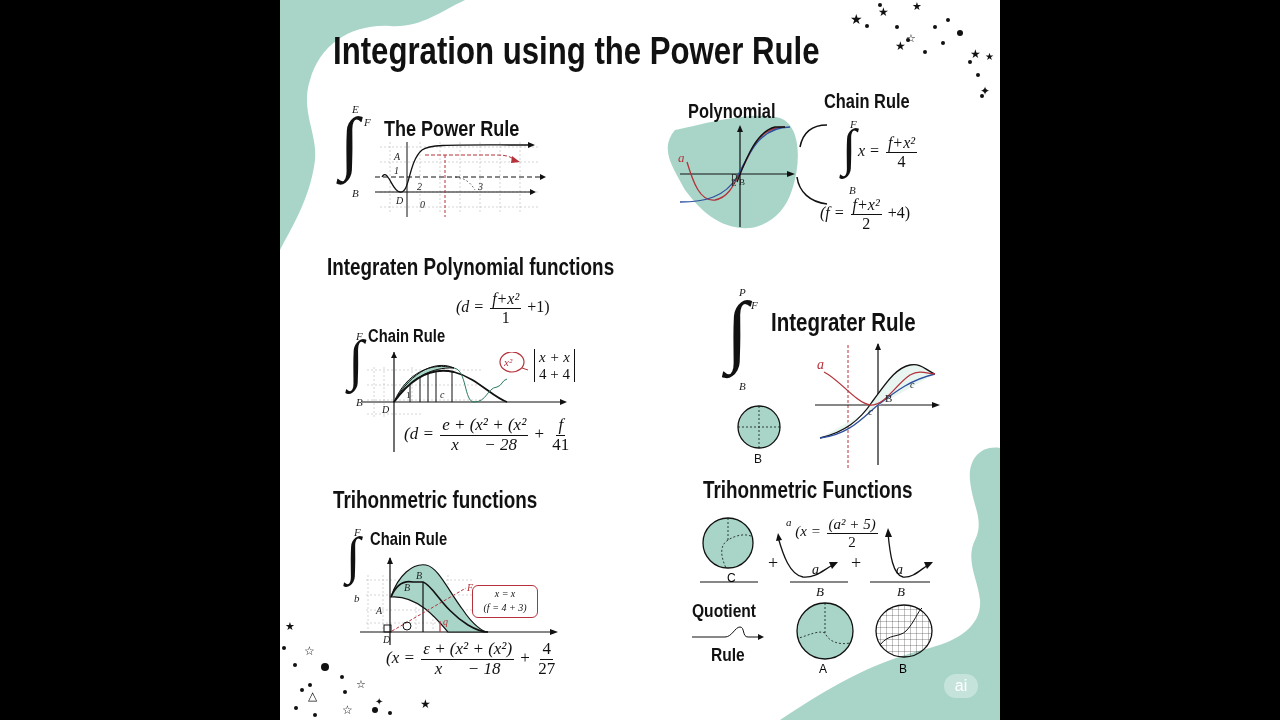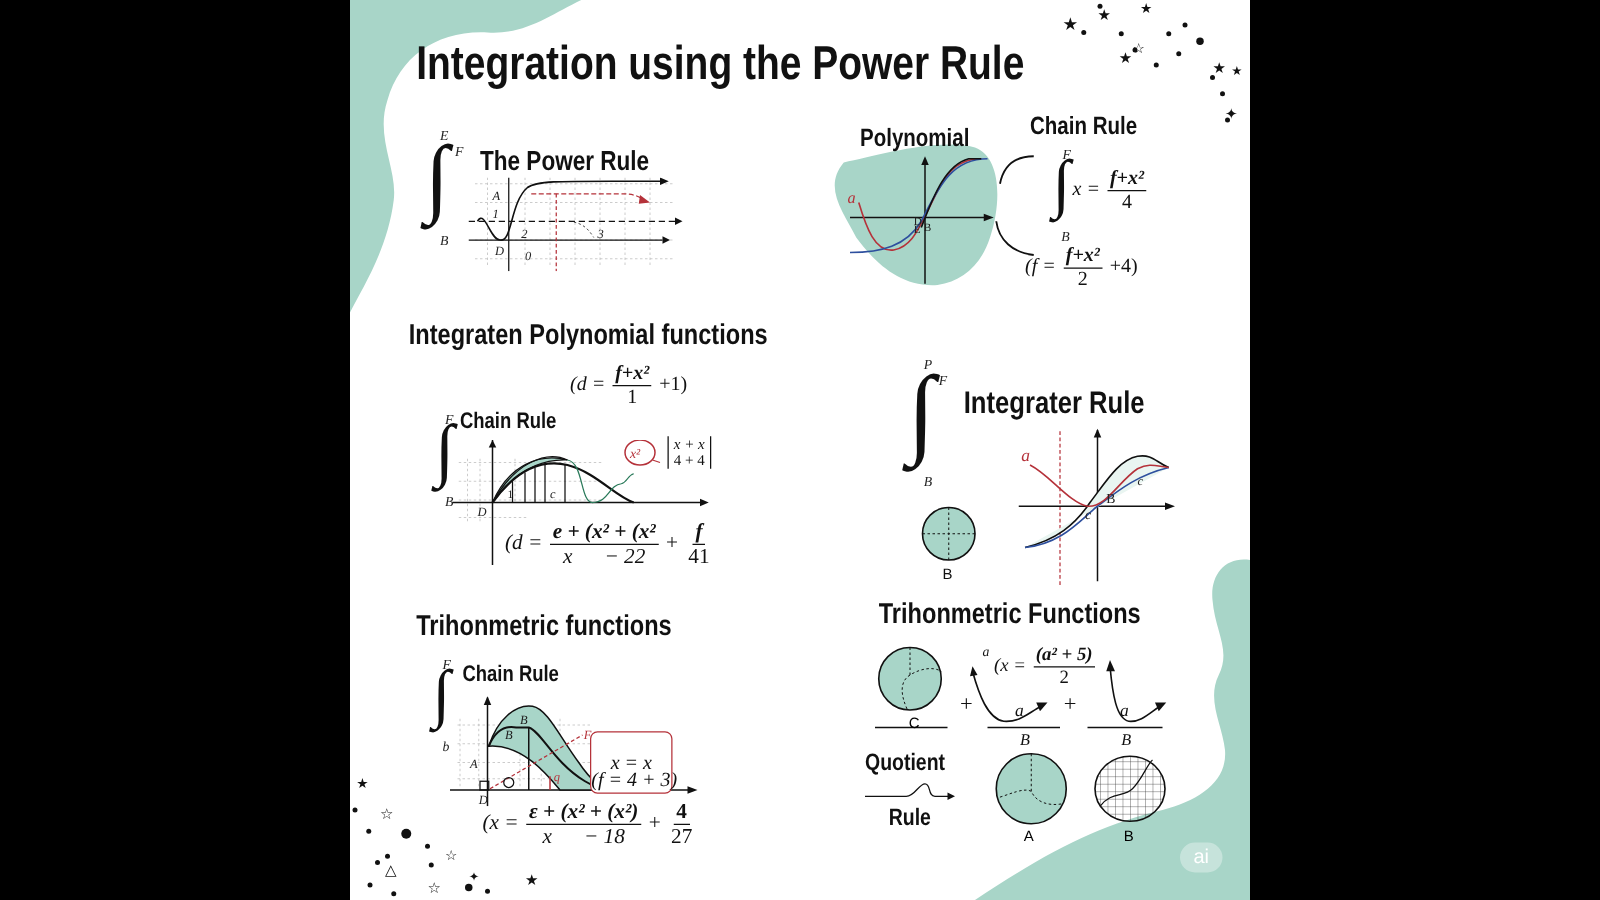--- a/index.html
+++ b/index.html
@@ -3,21 +3,21 @@
 <meta charset="utf-8">
 <style>
   html, body { margin:0; padding:0; background:#000; }
   body { width:1280px; height:720px; position:relative; overflow:hidden; font-family:"Liberation Sans", sans-serif; }
   #canvas { position:absolute; left:280px; top:0; width:720px; height:720px; background:#ffffff; overflow:hidden; }
   .abs { position:absolute; }
   .title { font-family:"Liberation Sans", sans-serif; font-weight:bold; color:#111; transform:scaleX(0.82); transform-origin:left top; white-space:nowrap; }
   .serif { font-family:"Liberation Serif", serif; color:#111; white-space:nowrap; }
   .ital { font-style:italic; }
   .frac { display:inline-flex; flex-direction:column; align-items:center; vertical-align:middle; margin:0 2px; }
-  .frac .num { border-bottom:1.2px solid #111; padding:0 2px; line-height:1.1;font-weight:bold; }
+  .frac .num { border-bottom:1.2px solid #111; padding:0 2px; line-height:1.1; }
   .frac .den { line-height:1.1; padding:0 2px; }
   .bigint { font-family:"Liberation Serif", serif; color:#111; line-height:1; }
   .lim { font-family:"Liberation Serif", serif; font-style:italic; font-size:11px; color:#222; }
   .watermark { position:absolute; right:22px; bottom:22px; width:34px; height:24px; border-radius:12px; background:rgba(255,255,255,0.35); color:#fff; font-size:16px; text-align:center; line-height:24px; font-family:"Liberation Sans", sans-serif; }
 </style>
 </head>
 <body>
 
 <div id="canvas">
 
@@ -192,29 +192,29 @@
         <line x1="90" y1="50" x2="90" y2="20"></line>
       </g>
     <path d="M92,16 C105,18 102,50 112,50 C125,50 125,36 135,35 C140,34 140,28 145,27" fill="none" stroke="#2a7a5a" stroke-width="1"></path>
     <text x="44" y="46" font-size="9" font-family="Liberation Serif, serif" fill="#222">1</text>
     <text x="78" y="46" font-size="10" font-family="Liberation Serif, serif" font-style="italic" fill="#222">c</text>
     <text x="20" y="61" font-size="10" font-family="Liberation Serif, serif" font-style="italic" fill="#222">D</text>
     <ellipse cx="150" cy="10" rx="12" ry="10" fill="#fff" stroke="#b5323a" stroke-width="1.2"></ellipse>
     <text x="142" y="14" font-size="11" font-family="Liberation Serif, serif" font-style="italic" fill="#b5323a">x²</text>
     <path d="M160,16 L166,18" stroke="#b5323a" stroke-width="1"></path>
   </svg>
-  <div class="abs serif" style="left:254px;top:349px;font-size:12px;border-left:1.2px solid #111;border-right:1.2px solid #111;padding:0 4px;line-height:1.1;">
+  <div class="abs serif" style="left:254px;top:349px;font-size:15px;border-left:1.2px solid #111;border-right:1.2px solid #111;padding:0 4px;line-height:1.1;">
     <div class="ital">x + x</div>
     <div>4 + 4</div>
   </div>
   <div class="abs serif" style="left:124px;top:416px;font-size:17px;">
     <span class="ital">(d =</span>
     <span class="frac">
         <span class="num ital">e + (x² + (x²</span>
-        <span class="den ital" style="white-space:pre">x      − 22</span>
+        <span class="den ital" style="white-space:pre">x      − 28</span>
       </span>
     <span>+</span>
     <span class="frac">
         <span class="num ital">f</span>
         <span class="den">41</span>
       </span>
   </div>
 
   <span class="abs lim" style="left:459px;top:286px">P</span>
   <span class="abs lim" style="left:471px;top:299px">F</span>
@@ -272,21 +272,21 @@
     <circle cx="49" cy="71" r="4" fill="none" stroke="#111" stroke-width="1"></circle>
     <g font-family="Liberation Serif, serif" font-style="italic" font-size="10" fill="#222">
       <text x="58" y="24">B</text>
       <text x="46" y="36">B</text>
       <text x="18" y="59">A</text>
       <text x="25" y="88">D</text>
       <text x="109" y="36" fill="#b5323a">F</text>
       <text x="85" y="70" fill="#b5323a">q</text>
     </g>
   </svg>
-  <div class="abs serif" style="left:192px;top:585px;width:64px;height:30px;border:1.2px solid #b5323a;border-radius:6px;background:#fff;font-size:16px;text-align:center;line-height:14px;padding-top:18px;">
+  <div class="abs serif" style="left:192px;top:585px;width:64px;height:30px;border:1.2px solid #b5323a;border-radius:6px;background:#fff;font-size:10px;text-align:center;line-height:14px;padding-top:1px;">
     <div class="ital">x = x</div>
     <div class="ital">(f = 4 + 3)</div>
   </div>
   <div class="abs serif" style="left:106px;top:640px;font-size:17px;">
     <span class="ital">(x =</span>
     <span class="frac">
         <span class="num ital">ɛ + (x² + (x²)</span>
         <span class="den ital" style="white-space:pre">x      − 18</span>
       </span>
     <span>+</span>

